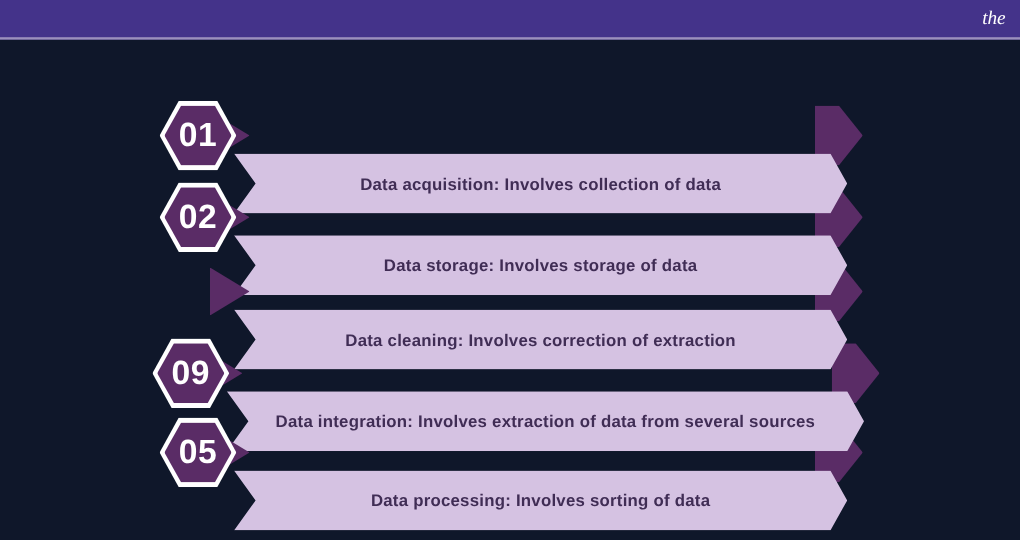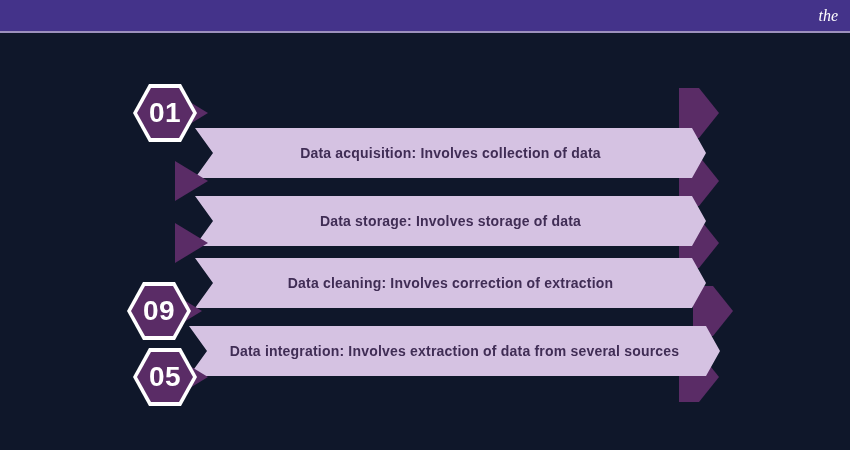--- a/index.html
+++ b/index.html
@@ -173,20 +173,25 @@
         </div>
       </div>
     </div>
 
     <div class="row">
       <div class="chev-end"></div>
       <div class="bar">
         <span class="bar-text">Data storage: Involves storage of data</span>
       </div>
       <div class="hex-wedge"></div>
+      <div class="hex-outer">
+        <div class="hex-inner">
+          <span class="hex-num">02</span>
+        </div>
+      </div>
     </div>
 
     <div class="row">
       <div class="chev-end"></div>
       <div class="bar">
         <span class="bar-text">Data cleaning: Involves correction of extraction</span>
       </div>
       <div class="hex-wedge"></div>
     </div>
 
@@ -198,20 +203,23 @@
       <div class="hex-wedge"></div>
       <div class="hex-outer">
         <div class="hex-inner">
           <span class="hex-num">09</span>
         </div>
       </div>
     </div>
 
     <div class="row">
       <div class="chev-end"></div>
+      <div class="bar">
+        <span class="bar-text">Data processing: Involves sorting of data</span>
+      </div>
       <div class="hex-wedge"></div>
       <div class="hex-outer">
         <div class="hex-inner">
           <span class="hex-num">05</span>
         </div>
       </div>
     </div>
 
   </div>
 </div>

